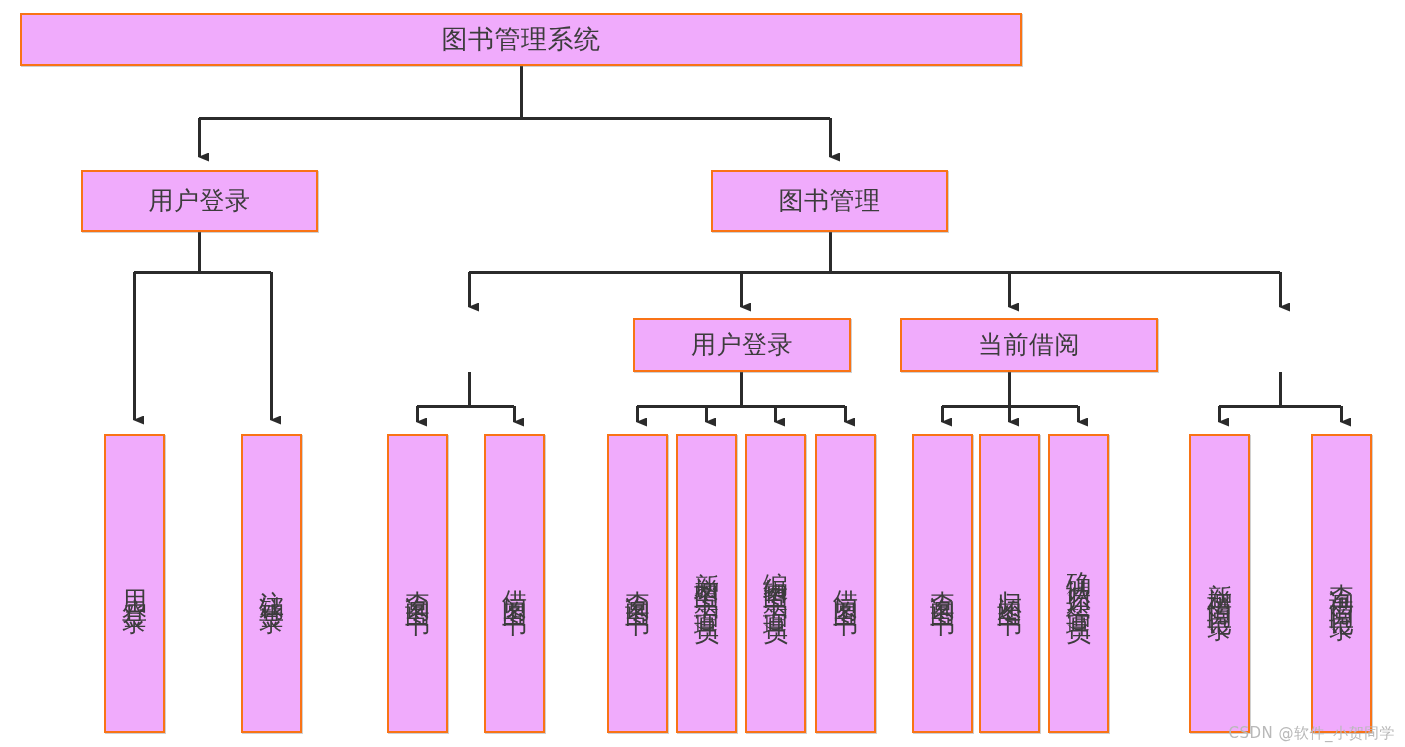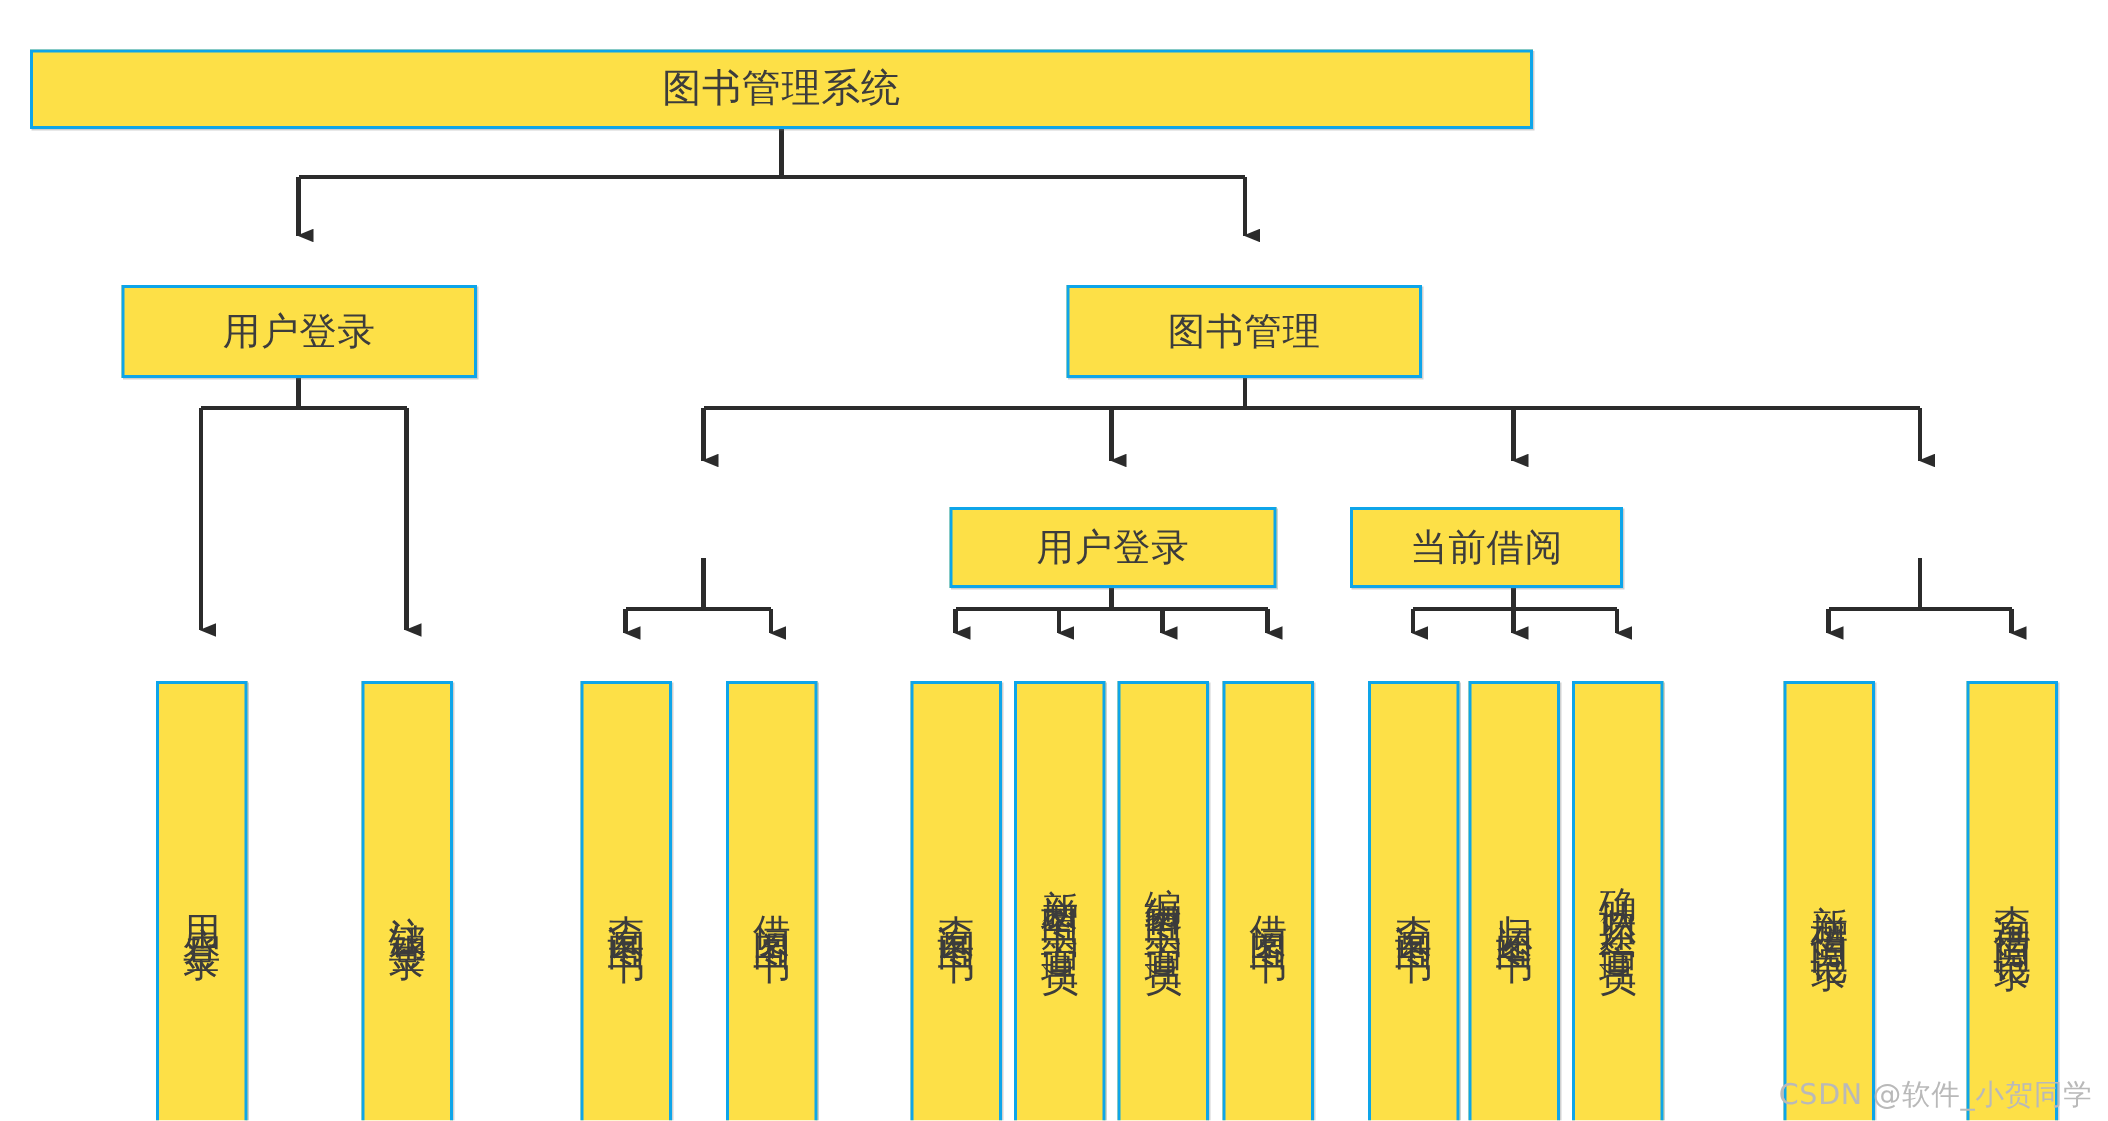--- a/index.html
+++ b/index.html
@@ -22,28 +22,27 @@
     position: absolute;
     left: 0;
     top: 0;
     width: 1405px;
     height: 747px;
     pointer-events: none;
   }
   .node {
     position: absolute;
     box-sizing: border-box;
-    background: #fde047;
-    border: 2px solid #0ea5e9;
+    background: #f0abfc;
+    border: 2px solid #f97316;
     display: flex;
     align-items: center;
     justify-content: center;
     color: #3a3a3a;
     box-shadow: 1px 1px 0 rgba(120,120,120,0.35);
-    margin-top: 20px;
   }
   .node-label {
     display: block;
     text-align: center;
     line-height: 1.18;
     color: #3c3c3c;
     white-space: nowrap;
   }
   
   .node.horiz .node-label {
@@ -65,21 +64,21 @@
     font-size: 25px;
     line-height: 1.0;
     letter-spacing: 7px;
     white-space: normal;
     max-height: 100%;
   }
   #watermark {
     position: absolute;
     right: 10px;
     bottom: 4px;
-    font-size: 19px;
+    font-size: 15px;
     color: #b9b9b9;
     letter-spacing: 0.5px;
     user-select: none;
   }
 </style>
 </head>
 <body>
 
 <div id="diagram-canvas">
 
@@ -140,21 +139,21 @@
   <div class="node horiz" style="left:81px; top:170px; width:237px; height:62px;">
     <span class="node-label">用户登录</span>
   </div>
   <div class="node horiz" style="left:711px; top:170px; width:237px; height:62px;">
     <span class="node-label">图书管理</span>
   </div>
 
   <div class="node horiz" style="left:633px; top:318px; width:218px; height:54px;">
     <span class="node-label">用户登录</span>
   </div>
-  <div class="node horiz" style="left:900px; top:318px; width:182px; height:54px;">
+  <div class="node horiz" style="left:900px; top:318px; width:258px; height:54px;">
     <span class="node-label">当前借阅</span>
   </div>
 
   <div class="node vert" style="left:104px; top:434px; width:61px; height:299px;">
     <span class="node-label">用户登录</span>
   </div>
   <div class="node vert" style="left:241px; top:434px; width:61px; height:299px;">
     <span class="node-label">注销登录</span>
   </div>
 

